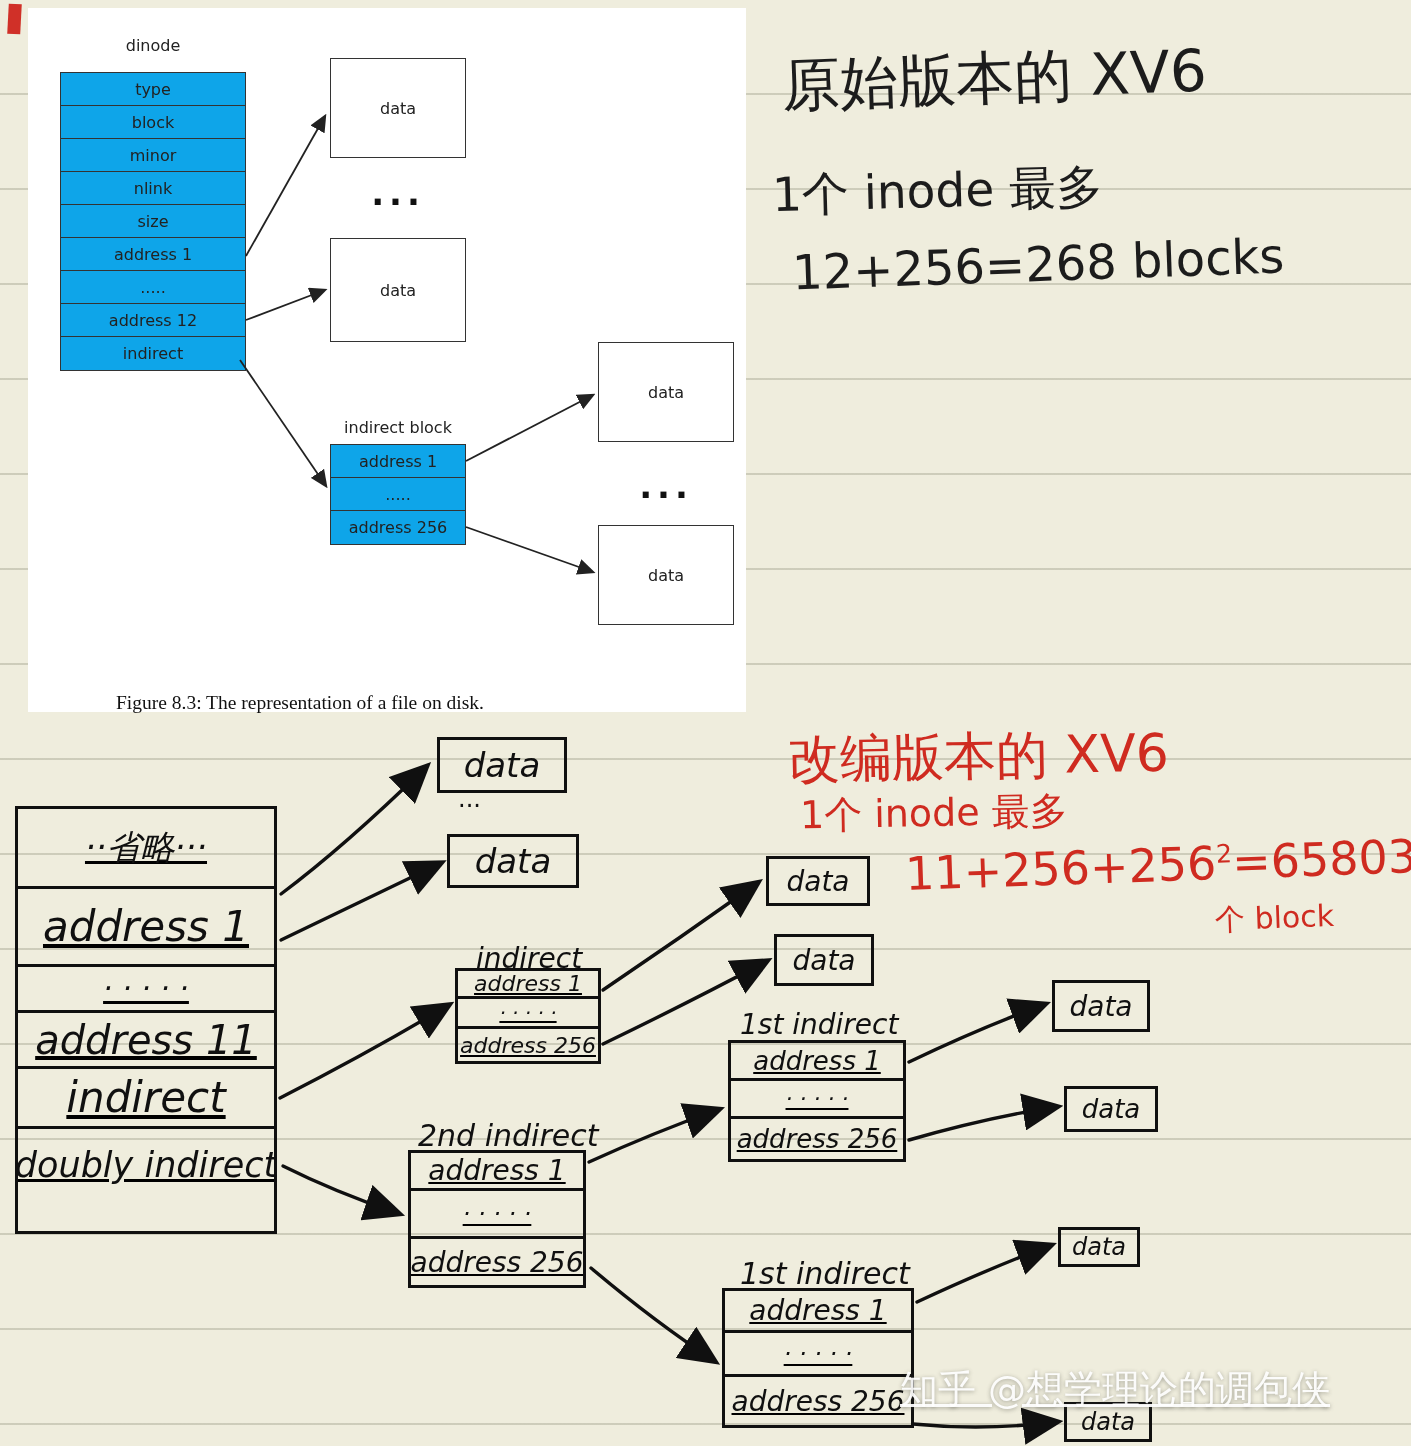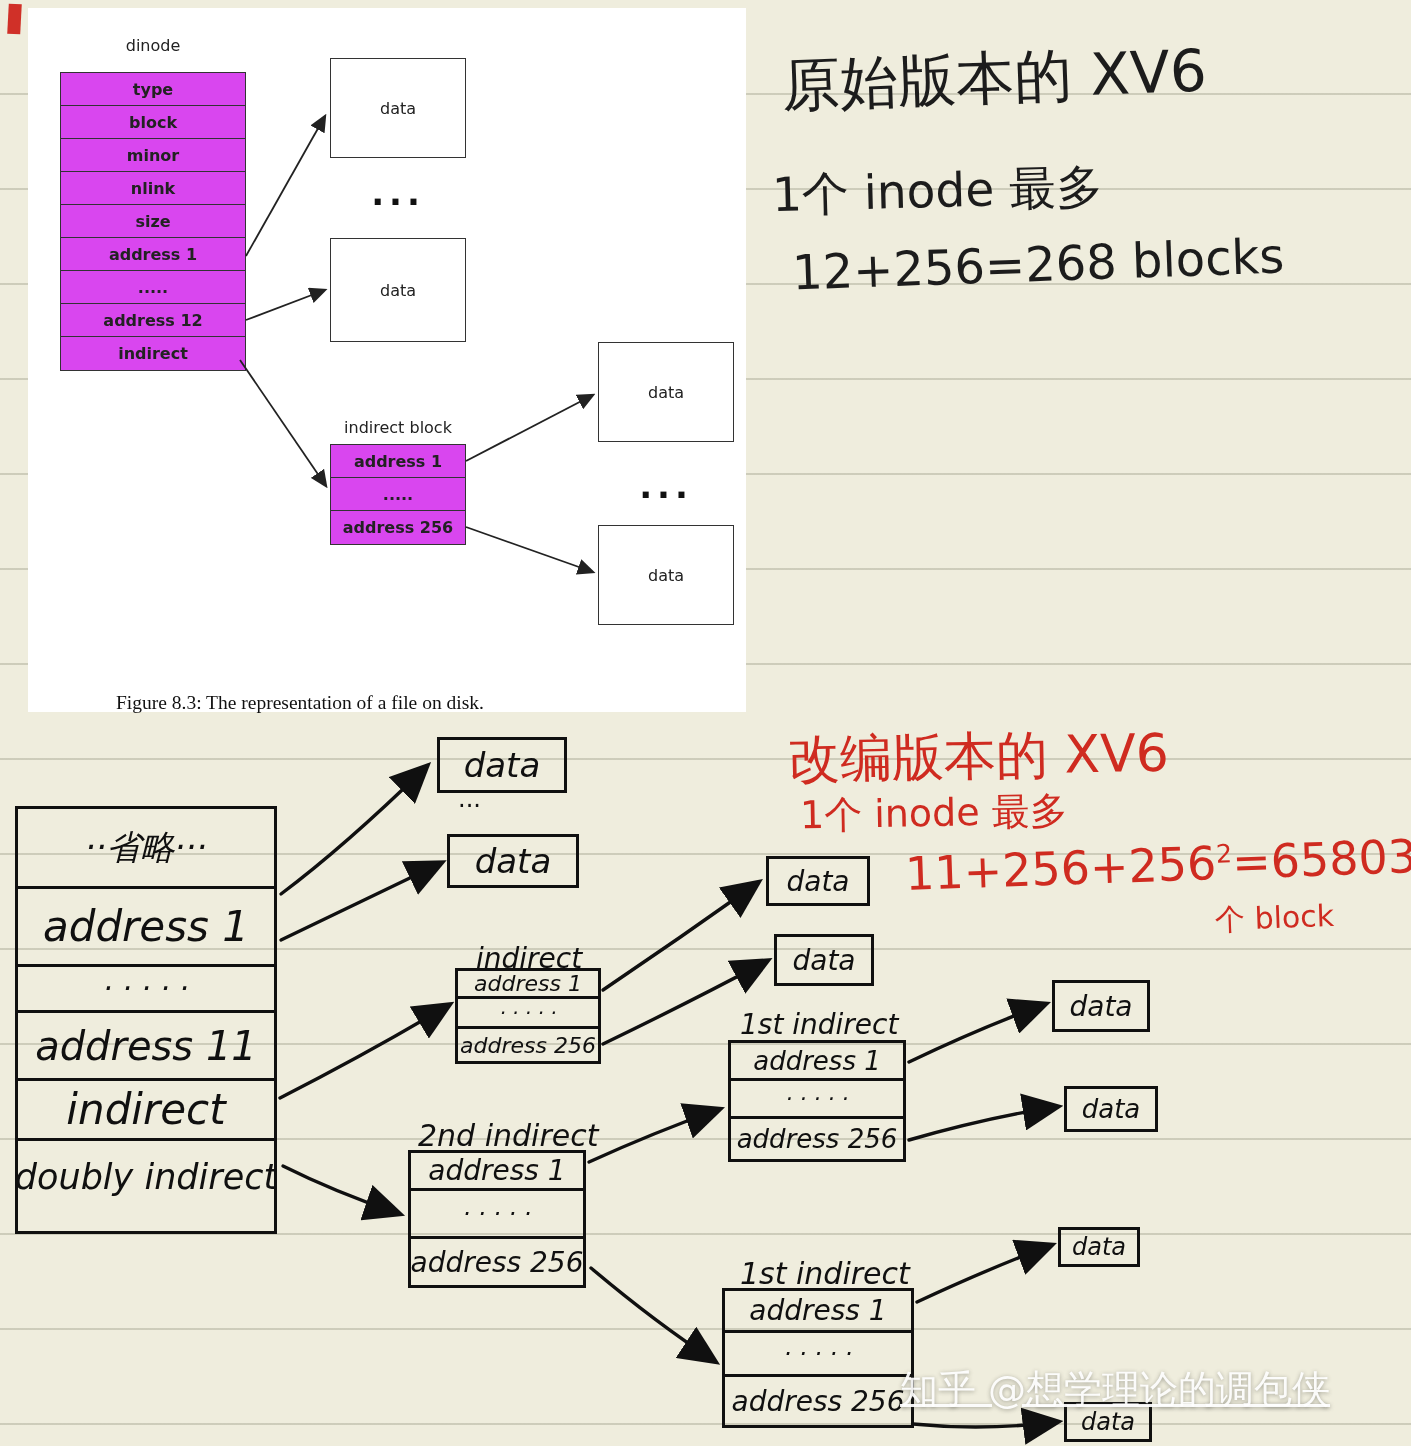--- a/index.html
+++ b/index.html
@@ -19,21 +19,21 @@
   .corner-mark {
     position:absolute; left:8px; top:4px; width:13px; height:30px;
     background:#d03028; z-index:4; transform:rotate(3deg);
   }
   
   .panel {
     position:absolute; left:28px; top:8px; width:718px; height:704px;
     background:#ffffff; z-index:1;
   }
   .p-label { position:absolute; font-size:16px; color:#222; text-align:center; }
-  .ptable { position:absolute; border:1.5px solid #333; background:#d946ef;font-weight:bold; }
+  .ptable { position:absolute; border:1.5px solid #333; background:#0ea5e9; }
   .prow {
     height:33px; border-bottom:1.5px solid #333;
     display:flex; align-items:center; justify-content:center;
     font-size:16px; color:#222;
   }
   .prow:last-child { border-bottom:none; }
   .pbox {
     position:absolute; border:1.5px solid #333; background:#fff;
     display:flex; align-items:center; justify-content:center;
     font-size:16px; color:#222;
@@ -47,20 +47,21 @@
     font-size:19.5px; color:#111;margin-top:28px;
   }
   
   .hw { position:absolute; color:#1c1c1c; z-index:4; white-space:nowrap; }
   .rw { position:absolute; color:#cf2b20; z-index:4; white-space:nowrap; }
   .formula sup { font-size:0.55em; vertical-align:super; }
   
   .htable {
     position:absolute; border:3px solid #101010; z-index:2;
     background:transparent;
+    text-decoration:underline;
   }
   .hrow {
     border-bottom:3px solid #101010;
     display:flex; align-items:center; justify-content:center;
     color:#101010; font-style:italic; overflow:hidden; white-space:nowrap;
   }
   .hrow:last-child { border-bottom:none; }
   .hbox {
     position:absolute; border:3px solid #101010; z-index:2;
     display:flex; align-items:center; justify-content:center;
@@ -141,21 +142,21 @@
 <div class="rw" style="left:800px; top:788px; font-size:38px; transform:rotate(-1deg);">1个 inode 最多</div>
 <div class="rw formula" style="left:905px; top:838px; font-size:46px; transform:rotate(-2deg);">
   <span>11+256+256</span><sup>2</sup><span>=65803</span>
 </div>
 <div class="rw" style="left:1215px; top:898px; font-size:30px; transform:rotate(-2deg);">个 block</div>
 
 <div class="htable" style="left:15px; top:806px; width:262px; height:428px;">
   <div class="hrow" style="height:80px; font-size:34px;">··省略···</div>
   <div class="hrow" style="height:78px; font-size:42px;">address 1</div>
   <div class="hrow" style="height:46px; font-size:30px;">· · · · ·</div>
-  <div class="hrow" style="height:68px; font-size:40px;">address 11</div>
+  <div class="hrow" style="height:56px; font-size:40px;">address 11</div>
   <div class="hrow" style="height:60px; font-size:42px;">indirect</div>
   <div class="hrow" style="height:72px; font-size:35px;">doubly indirect</div>
 </div>
 
 <div class="hbox" style="left:437px; top:737px; width:130px; height:56px; font-size:34px;">
   <span>data</span>
 </div>
 <div class="hdots2" style="left:458px; top:792px;">···</div>
 <div class="hbox" style="left:447px; top:834px; width:132px; height:54px; font-size:34px;">
   <span>data</span>

